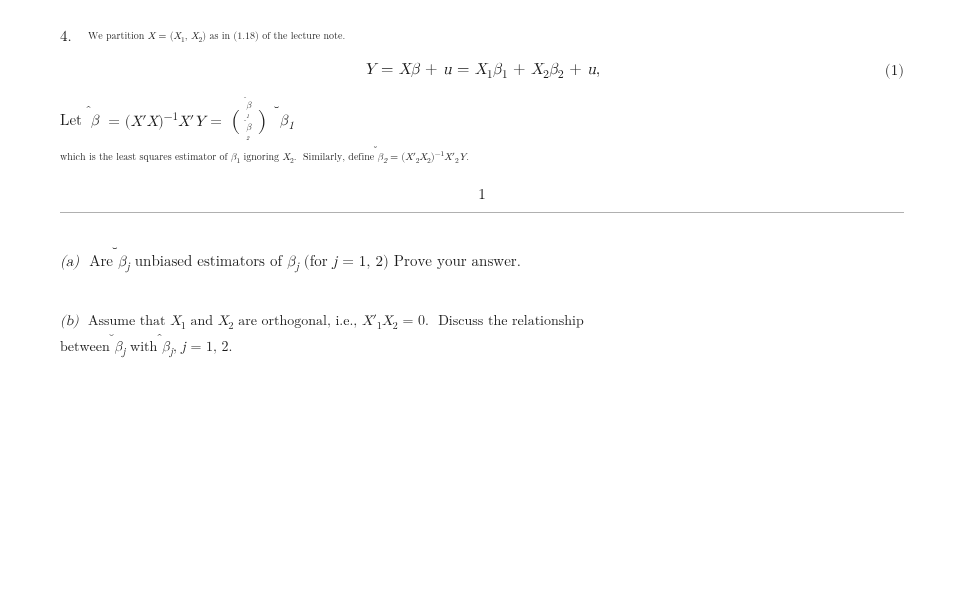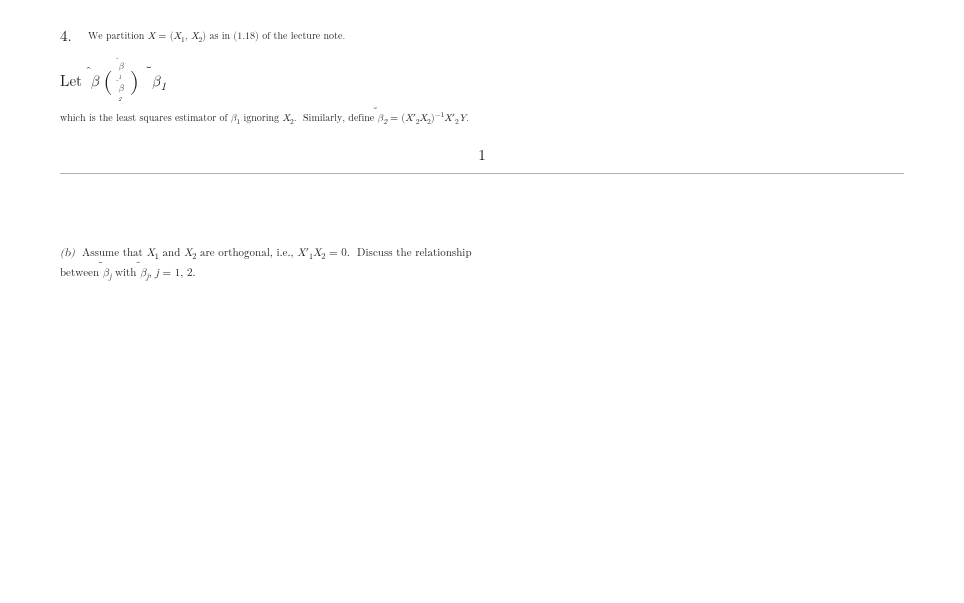--- a/index.html
+++ b/index.html
@@ -89,21 +89,21 @@
       padding: 36px 0 20px 0;
     }
 
     .part-a {
       font-size: 15px;
       line-height: 1.7;
       margin-bottom: 22px;
     }
 
     .part-b {
-      font-size: 11px;
+      font-size: 14px;
       line-height: 1.7;
       margin-top: 34px;
     }
 
     
     .math {
       font-style: italic;
     }
 
     sup {
@@ -140,25 +140,32 @@
 
 <div class="page-container">
 
   <div class="problem-number">
     <span class="num-label">4.</span>
     <span class="problem-text">
       We partition <span class="math">X</span> = (<span class="math">X</span><sub>1</sub>, <span class="math">X</span><sub>2</sub>) as in (1.18) of the lecture note.
     </span>
   </div>
 
+  <div class="equation-block">
+    <span>
+      <span class="math">Y</span> = <span class="math">X</span><span class="math">β</span> + <span class="math">u</span> = <span class="math">X</span><sub>1</sub><span class="math">β</span><sub>1</sub> + <span class="math">X</span><sub>2</sub><span class="math">β</span><sub>2</sub> + <span class="math">u</span>,
+    </span>
+    <span class="eq-number">(1)</span>
+  </div>
 
   <div class="let-line">
     <span>Let&nbsp;</span>
     
     <span class="math"><span style="position:relative;display:inline-block;">β<span style="position:absolute;top:-0.55em;left:0.05em;font-size:0.75em;font-style:normal;">̂</span></span></span>
+    <span>&nbsp;=&nbsp;(<span class="math">X</span>′<span class="math">X</span>)<sup>−1</sup><span class="math">X</span>′<span class="math">Y</span>&nbsp;=&nbsp;</span>
     
     <span class="matrix-parens">(</span>
     <span class="matrix-col">
       <span style="position:relative;display:inline-block;"><span class="math">β</span><span style="position:absolute;top:-0.45em;left:0.05em;font-size:0.7em;font-style:normal;">̂</span></span>
         <sub style="font-size:0.6em;">1</sub>
       <span style="position:relative;display:inline-block;"><span class="math">β</span><span style="position:absolute;top:-0.45em;left:0.05em;font-size:0.7em;font-style:normal;">̂</span></span>
         <sub style="font-size:0.6em;">2</sub>
     </span>
     <span class="matrix-parens">)</span>
     &nbsp;
@@ -171,20 +178,26 @@
     <span class="math"><span style="position:relative;display:inline-block;">β<span style="position:absolute;top:-0.6em;left:0.0em;font-size:0.8em;font-style:normal;">̆</span></span><sub>2</sub></span>
     = (<span class="math">X</span>′<sub>2</sub><span class="math">X</span><sub>2</sub>)<sup>−1</sup><span class="math">X</span>′<sub>2</sub><span class="math">Y</span>.
   </div>
 
   <div class="page-number-block">1</div>
 
   <hr class="divider">
 
   <div class="lower-section">
 
+    <div class="part-a">
+      <span class="math">(a)</span>
+      &nbsp;Are
+      <span class="math"><span style="position:relative;display:inline-block;">β<span style="position:absolute;top:-0.6em;left:0.0em;font-size:0.8em;font-style:normal;">̆</span></span><sub><span class="math">j</span></sub></span>
+      unbiased estimators of <span class="math">β<sub>j</sub></span> (for <span class="math">j</span> = 1, 2) Prove your answer.
+    </div>
 
     <div class="part-b">
       <span class="math">(b)</span>
       &nbsp;Assume that <span class="math">X</span><sub>1</sub>
       <span>and</span>
       <span class="math">X</span><sub>2</sub> are orthogonal, i.e., <span class="math">X</span>′<sub>1</sub><span class="math">X</span><sub>2</sub> = 0.&nbsp;&nbsp;Discuss the relationship<br>
       between
       <span class="math"><span style="position:relative;display:inline-block;">β<span style="position:absolute;top:-0.6em;left:0.0em;font-size:0.8em;font-style:normal;">̆</span></span><sub><span class="math">j</span></sub></span>
       with
       <span class="math"><span style="position:relative;display:inline-block;">β<span style="position:absolute;top:-0.55em;left:0.05em;font-size:0.8em;font-style:normal;">̂</span></span><sub><span class="math">j</span></sub></span>,

